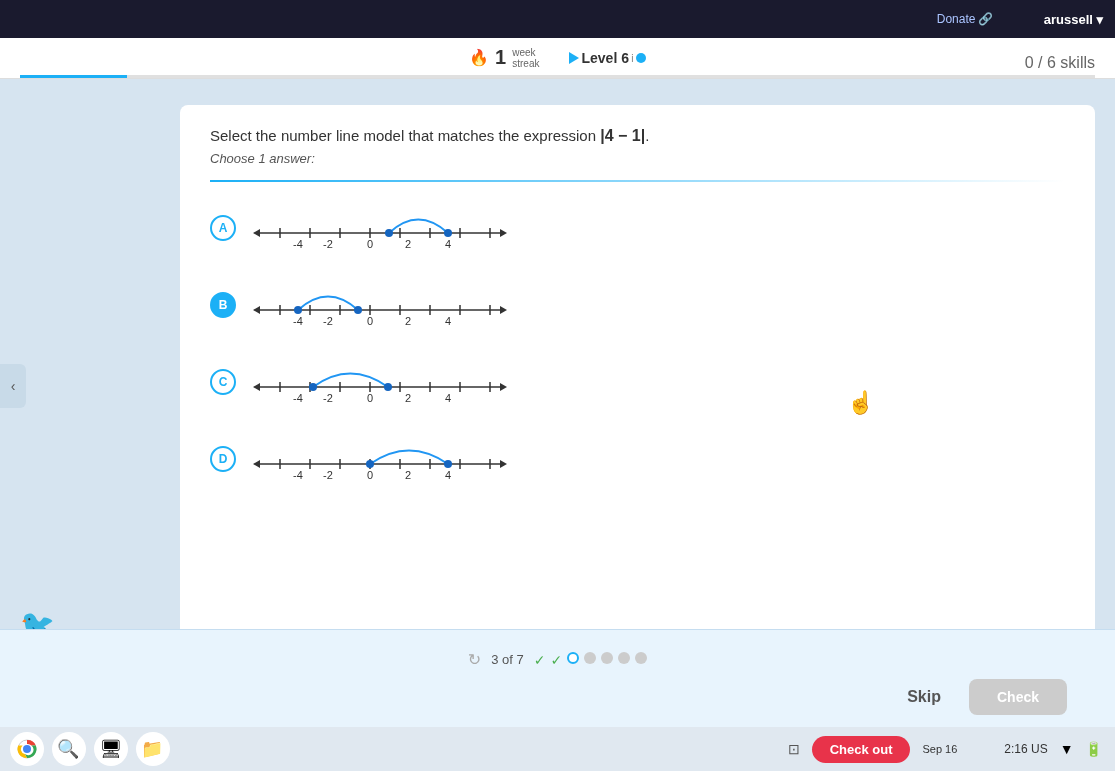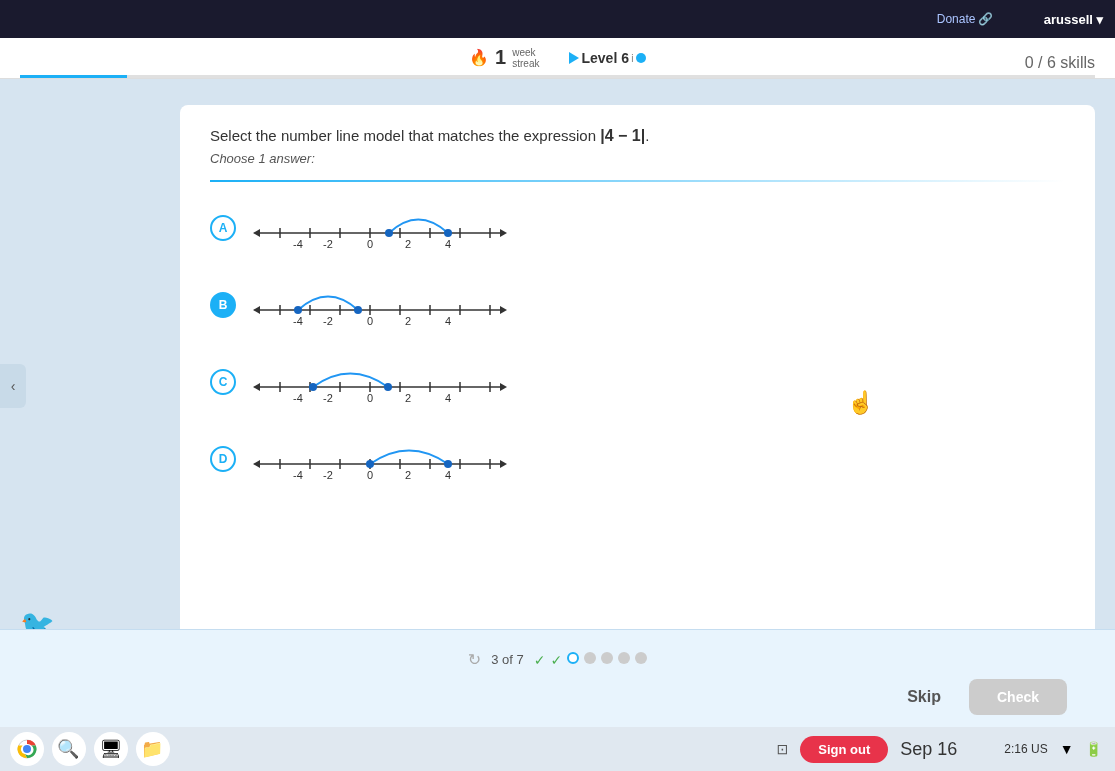--- a/index.html
+++ b/index.html
@@ -244,21 +244,21 @@
       background: #e8334a;
       color: #fff;
       border: none;
       border-radius: 20px;
       padding: 6px 18px;
       font-size: 13px;
       font-weight: 600;
       cursor: pointer;
     }
     .taskbar-date {
-      font-size: 18px;
+      font-size: 11px;
       color: #333;
     }
     .taskbar-time {
       font-size: 12px;
       color: #333;
       margin-left: 35px;
     }
 
     
     .left-arrow {
@@ -512,19 +512,19 @@
       <path d="M18.8 6.5 A9 9 0 0 1 10 19 L7.8 15.1 A5 5 0 0 0 14.4 6.5 Z" fill="#34A853"></path>
       <path d="M10 19 A9 9 0 0 1 1.2 6.5 L5.6 6.5 A5 5 0 0 0 7.8 15.1 Z" fill="#FBBC05"></path>
     </svg>
   </div>
   <div class="taskbar-icon search">🔍</div>
   <div class="taskbar-icon monitor">🖥</div>
   <div class="taskbar-icon files">📁</div>
 
   <div class="taskbar-right">
     <span style="font-size:14px;color:#555;cursor:pointer;">⊡</span>
-    <button class="signout-btn">Sign out</button>
+    <button class="signout-btn">Check out</button>
     <span class="taskbar-date">Sep 16</span>
     <span class="taskbar-time">2:16 US</span>
     <span style="font-size:14px;">▼</span>
     <span style="font-size:14px;">🔋</span>
   </div>
 </div>
 
 </body></html>

